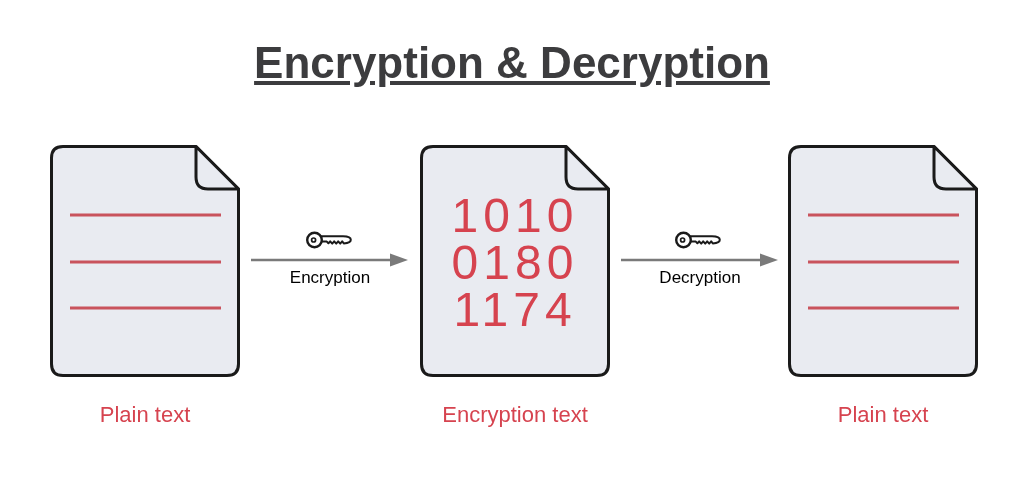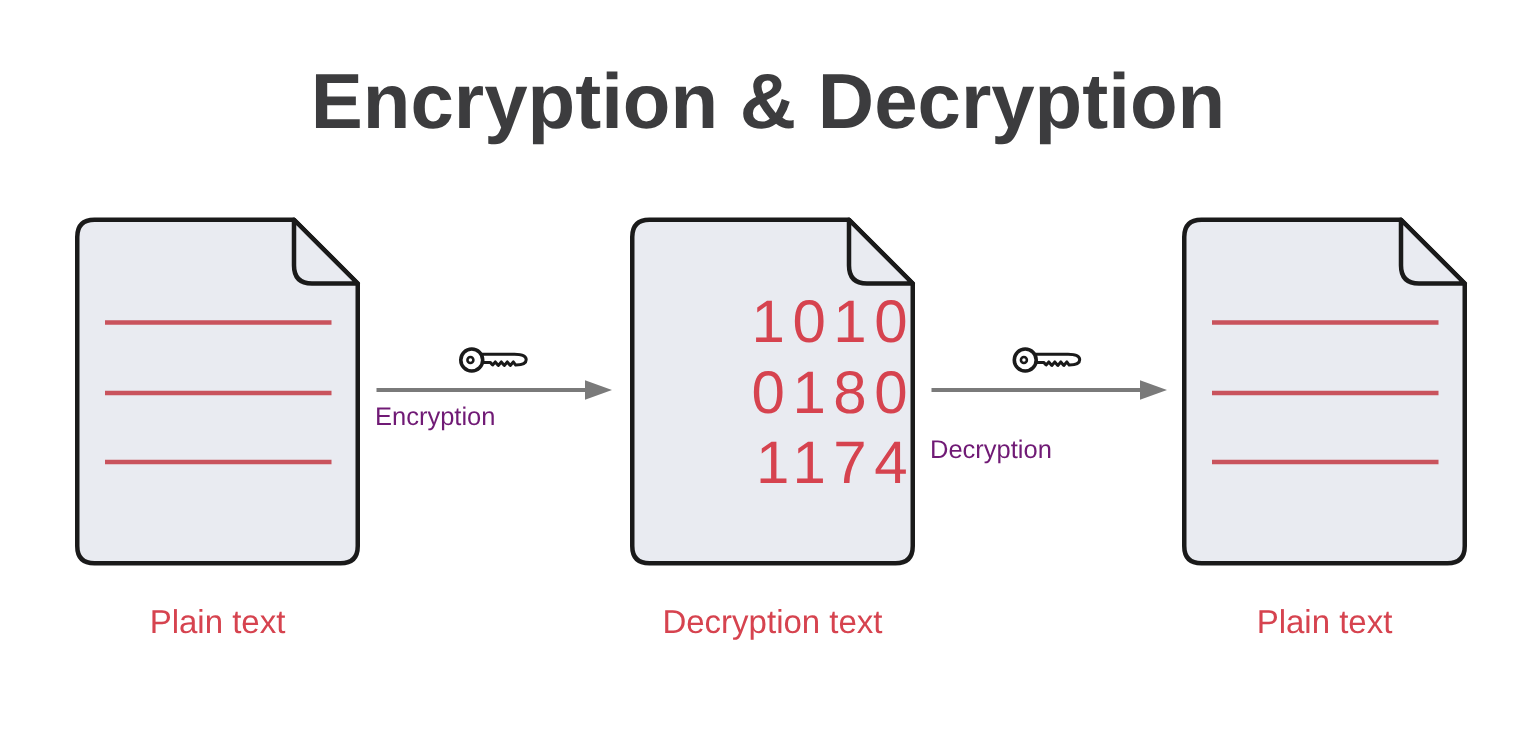--- a/index.html
+++ b/index.html
@@ -14,42 +14,43 @@
     height: 486px;
     background: #ffffff;
     overflow: hidden;
   }
   .title {
     position: absolute;
     left: 0;
     top: 38px;
     width: 1024px;
     text-align: center;
-    font-size: 52px;
+    font-size: 44px;
     font-weight: 700;
     color: #3c3c3e;
     letter-spacing: 0px;
+    text-decoration: underline;
   }
   .doc {
     position: absolute;
     top: 145px;
     width: 190px;
     height: 232px;
   }
   .doc svg { display: block; overflow: visible; }
   .doc-left  { left: 50px; }
   .doc-mid   { left: 420px; }
   .doc-right { left: 788px; }
   .binary {
     position: absolute;
     left: 420px;
     top: 192px;
     width: 190px;
-    text-align: right;
-    font-size: 40px;
+    text-align: center;
+    font-size: 48px;
     line-height: 47px;
     font-weight: 300;
     color: #d6434f;
     letter-spacing: 5px;
     margin-right: -5px;
   }
   .doc-label {
     position: absolute;
     top: 402px;
     width: 190px;
@@ -73,25 +74,26 @@
     top: 224px;
     width: 50px;
     height: 30px;
   }
   .key-1 { left: 305px; }
   .key-2 { left: 674px; }
   .arrow-label {
     position: absolute;
     top: 268px;
     width: 160px;
+    text-align: center;
     font-size: 17px;
-    color: #701a75;
+    color: #000000;
   }
   .alabel-1 { left: 250px; }
-  .alabel-2 { left: 620px; margin-top: 22px; }
+  .alabel-2 { left: 620px; }
 </style>
 </head>
 <body>
 
 <div class="canvas">
 
   <div class="title">Encryption &amp; Decryption</div>
 
   <div class="doc doc-left">
     <svg width="190" height="232" viewBox="0 0 190 232">
@@ -153,16 +155,16 @@
   </div>
   <div class="arrow arrow-2">
     <svg width="160" height="16" viewBox="0 0 160 16">
       <line x1="1" y1="8" x2="142" y2="8" stroke="#7a7a7a" stroke-width="2.6"></line>
       <polygon points="140,1.5 158,8 140,14.5" fill="#7a7a7a"></polygon>
     </svg>
   </div>
   <div class="arrow-label alabel-2">Decryption</div>
 
   <div class="doc-label label-left">Plain text</div>
-  <div class="doc-label label-mid">Decryption text</div>
+  <div class="doc-label label-mid">Encryption text</div>
   <div class="doc-label label-right">Plain text</div>
 
 </div>
 
 </body></html>

